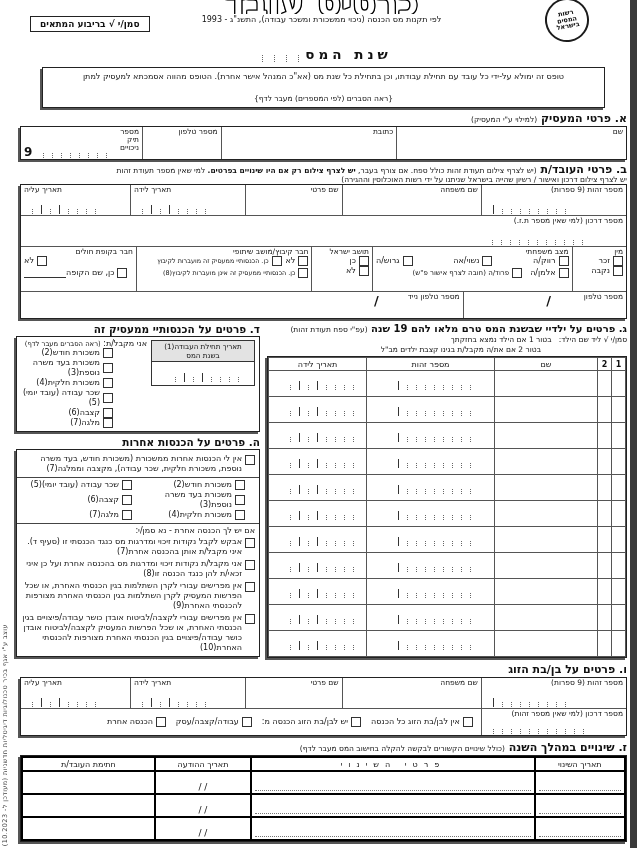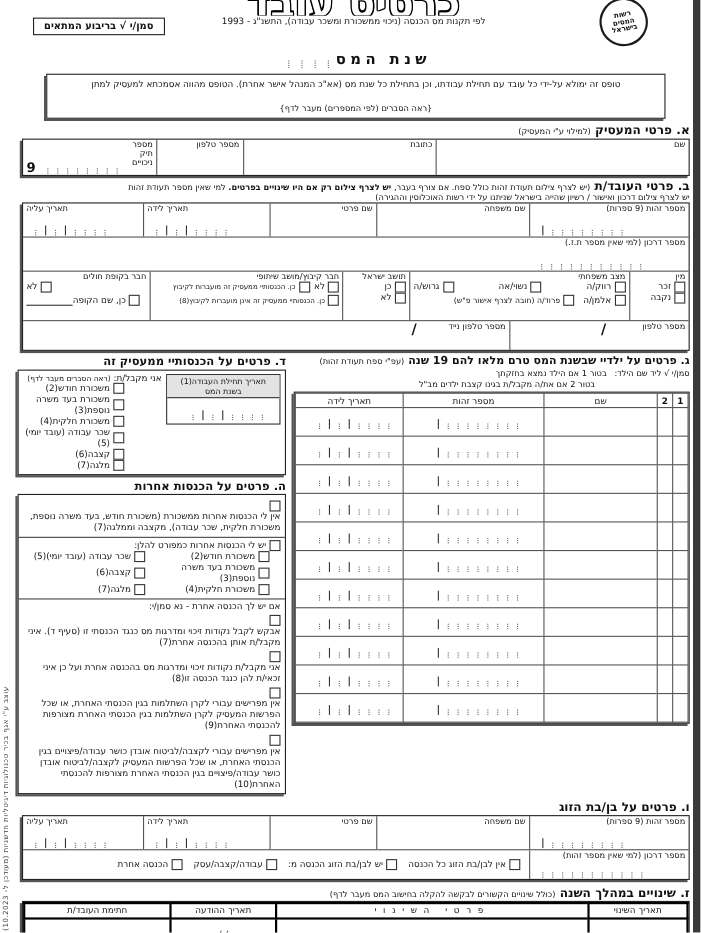--- a/index.html
+++ b/index.html
@@ -79,21 +79,21 @@
   .d-list{flex:1;}
   .d-intro{font-size:8px;}
   .d-intro .din{font-size:6.8px;}
   .d-items{padding-right:34px;}
   .start-box{width:102px;flex:none;border:1px solid #333;align-self:flex-start;margin-top:1px;}
   .start-hd{background:#e3e3e3;font-size:7.2px;text-align:center;line-height:1.25;padding:1px 2px;border-bottom:1px solid #333;}
   .start-bd{height:20px;display:flex;align-items:flex-end;justify-content:center;padding-bottom:3px;}
   .e-part{padding:2px 4px 3px;border-bottom:1px solid #444;}
   .e-part:last-child{border-bottom:none;}
   .e-grid{display:grid;grid-template-columns:1fr 1fr;padding-right:10px;column-gap:2px;}
-  .e-opt{margin-top:2px;align-items:flex-start;flex-direction:column;}
+  .e-opt{margin-top:2px;align-items:flex-start;}
   .e-opt .cb{margin-top:1px;}
   .e-opt .otext{display:block;}
   
   .f-box{margin-left:4px;}
   .f-inc{display:flex;align-items:center;gap:10px;font-size:8.5px;flex:1;padding:0 8px;}
   
   .gtable{width:99%;table-layout:fixed;}
   .gtable th,.gtable td{border:2px solid #000000;box-sizing:border-box;position:relative;}
   .gtable th{font-size:8px;font-weight:normal;height:14px;}
   .gtable td{height:23px;font-size:9px;text-align:center;vertical-align:bottom;}
@@ -721,24 +721,20 @@
 
       <div class="sec-title" style="font-size:10.5px;margin:4px 0 1px">ה. פרטים על הכנסות אחרות</div>
       <div class="fbox">
         <div class="e-part">
           <span class="opt e-opt">
               <span class="cb"></span>
               <span class="otext">אין לי הכנסות אחרות ממשכורת (משכורת חודש, בעד משרה נוספת, משכורת חלקית, שכר עבודה), מקצבה וממלגה(7)</span>
             </span>
         </div>
         <div class="e-part">
-          <span class="opt">
-              <span class="cb"></span>
-              <span>יש לי הכנסות אחרות כמפורט להלן:</span>
-            </span>
           <div class="e-grid">
             <span class="opt">
                 <span class="cb"></span>
                 <span>משכורת חודש(2)</span>
               </span>
             <span class="opt">
                 <span class="cb"></span>
                 <span>שכר עבודה (עובד יומי)(5)</span>
               </span>
             <span class="opt">

